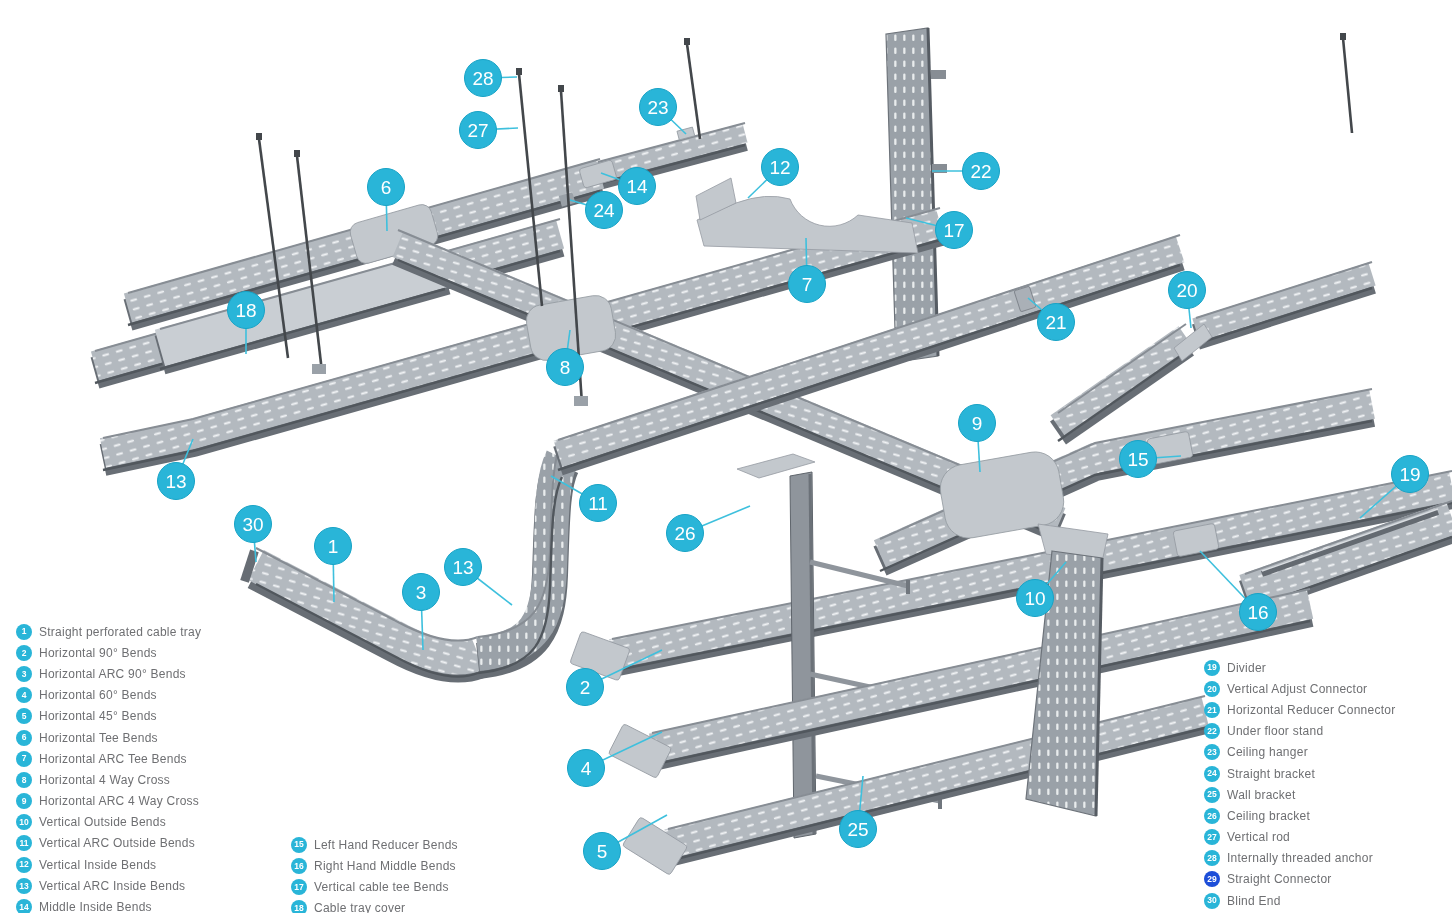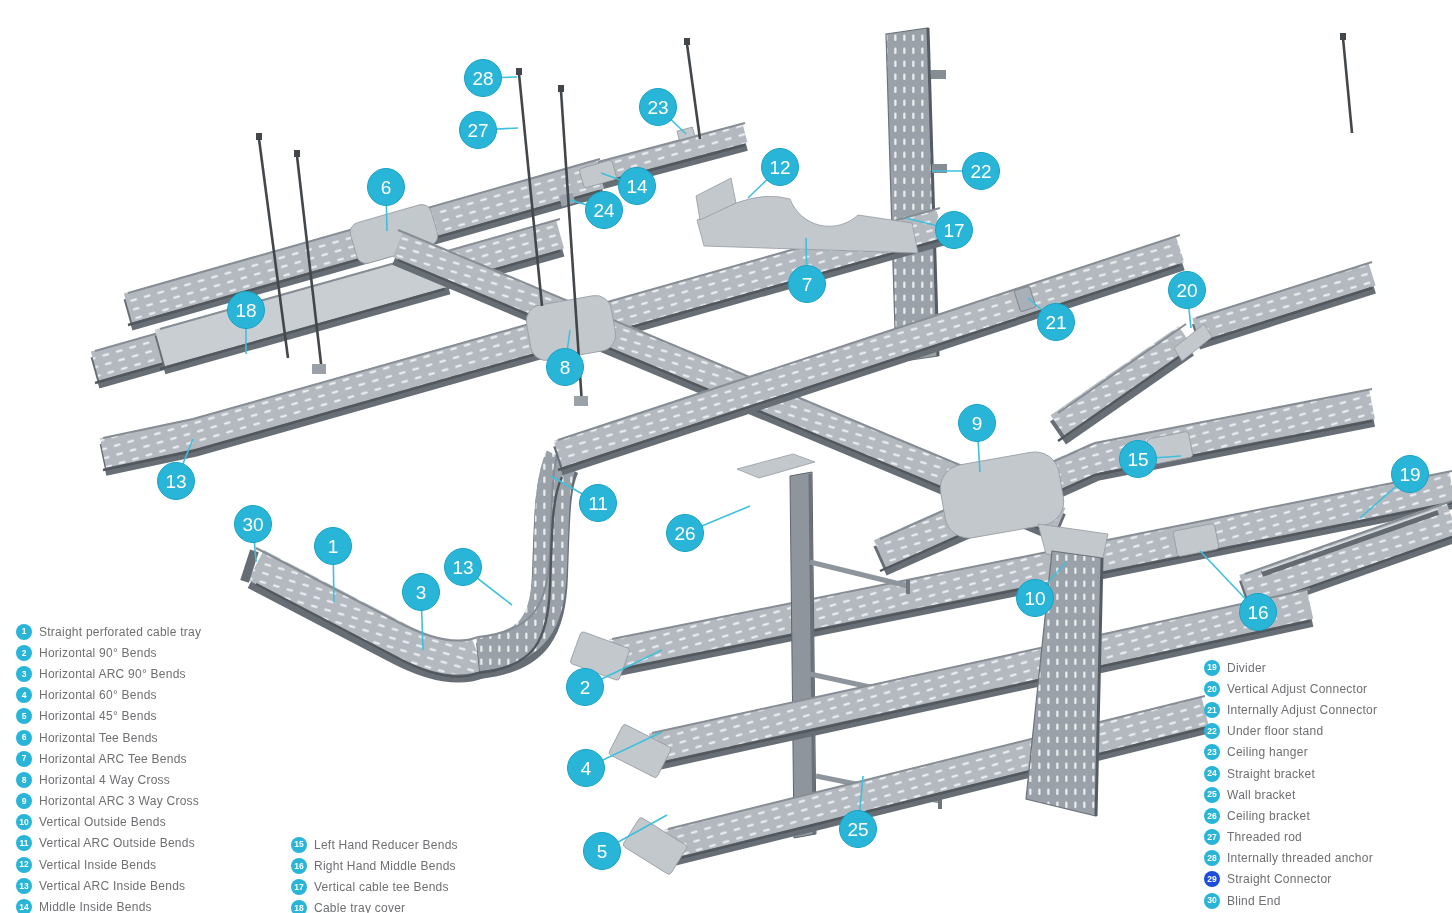--- a/index.html
+++ b/index.html
@@ -363,21 +363,21 @@
       <div class="legend-row">
         <span class="legend-badge" style="background: rgb(41, 181, 216);">7</span>
         <span class="legend-label">Horizontal ARC Tee Bends</span>
       </div>
       <div class="legend-row">
         <span class="legend-badge" style="background: rgb(41, 181, 216);">8</span>
         <span class="legend-label">Horizontal 4 Way Cross</span>
       </div>
       <div class="legend-row">
         <span class="legend-badge" style="background: rgb(41, 181, 216);">9</span>
-        <span class="legend-label">Horizontal ARC 3 Way Cross</span>
+        <span class="legend-label">Horizontal ARC 4 Way Cross</span>
       </div>
       <div class="legend-row">
         <span class="legend-badge" style="background: rgb(41, 181, 216);">10</span>
         <span class="legend-label">Vertical Outside Bends</span>
       </div>
       <div class="legend-row">
         <span class="legend-badge" style="background: rgb(41, 181, 216);">11</span>
         <span class="legend-label">Vertical ARC Outside Bends</span>
       </div>
       <div class="legend-row">
@@ -415,21 +415,21 @@
       <div class="legend-row">
         <span class="legend-badge" style="background: rgb(41, 181, 216);">19</span>
         <span class="legend-label">Divider</span>
       </div>
       <div class="legend-row">
         <span class="legend-badge" style="background: rgb(41, 181, 216);">20</span>
         <span class="legend-label">Vertical Adjust Connector</span>
       </div>
       <div class="legend-row">
         <span class="legend-badge" style="background: rgb(41, 181, 216);">21</span>
-        <span class="legend-label">Internally Adjust Connector</span>
+        <span class="legend-label">Horizontal Reducer Connector</span>
       </div>
       <div class="legend-row">
         <span class="legend-badge" style="background: rgb(41, 181, 216);">22</span>
         <span class="legend-label">Under floor stand</span>
       </div>
       <div class="legend-row">
         <span class="legend-badge" style="background: rgb(41, 181, 216);">23</span>
         <span class="legend-label">Ceiling hanger</span>
       </div>
       <div class="legend-row">
@@ -439,21 +439,21 @@
       <div class="legend-row">
         <span class="legend-badge" style="background: rgb(41, 181, 216);">25</span>
         <span class="legend-label">Wall bracket</span>
       </div>
       <div class="legend-row">
         <span class="legend-badge" style="background: rgb(41, 181, 216);">26</span>
         <span class="legend-label">Ceiling bracket</span>
       </div>
       <div class="legend-row">
         <span class="legend-badge" style="background: rgb(41, 181, 216);">27</span>
-        <span class="legend-label">Threaded rod</span>
+        <span class="legend-label">Vertical rod</span>
       </div>
       <div class="legend-row">
         <span class="legend-badge" style="background: rgb(41, 181, 216);">28</span>
         <span class="legend-label">Internally threaded anchor</span>
       </div>
       <div class="legend-row">
         <span class="legend-badge" style="background: #1d4ed8;">29</span>
         <span class="legend-label">Straight Connector</span>
       </div>
       <div class="legend-row">

